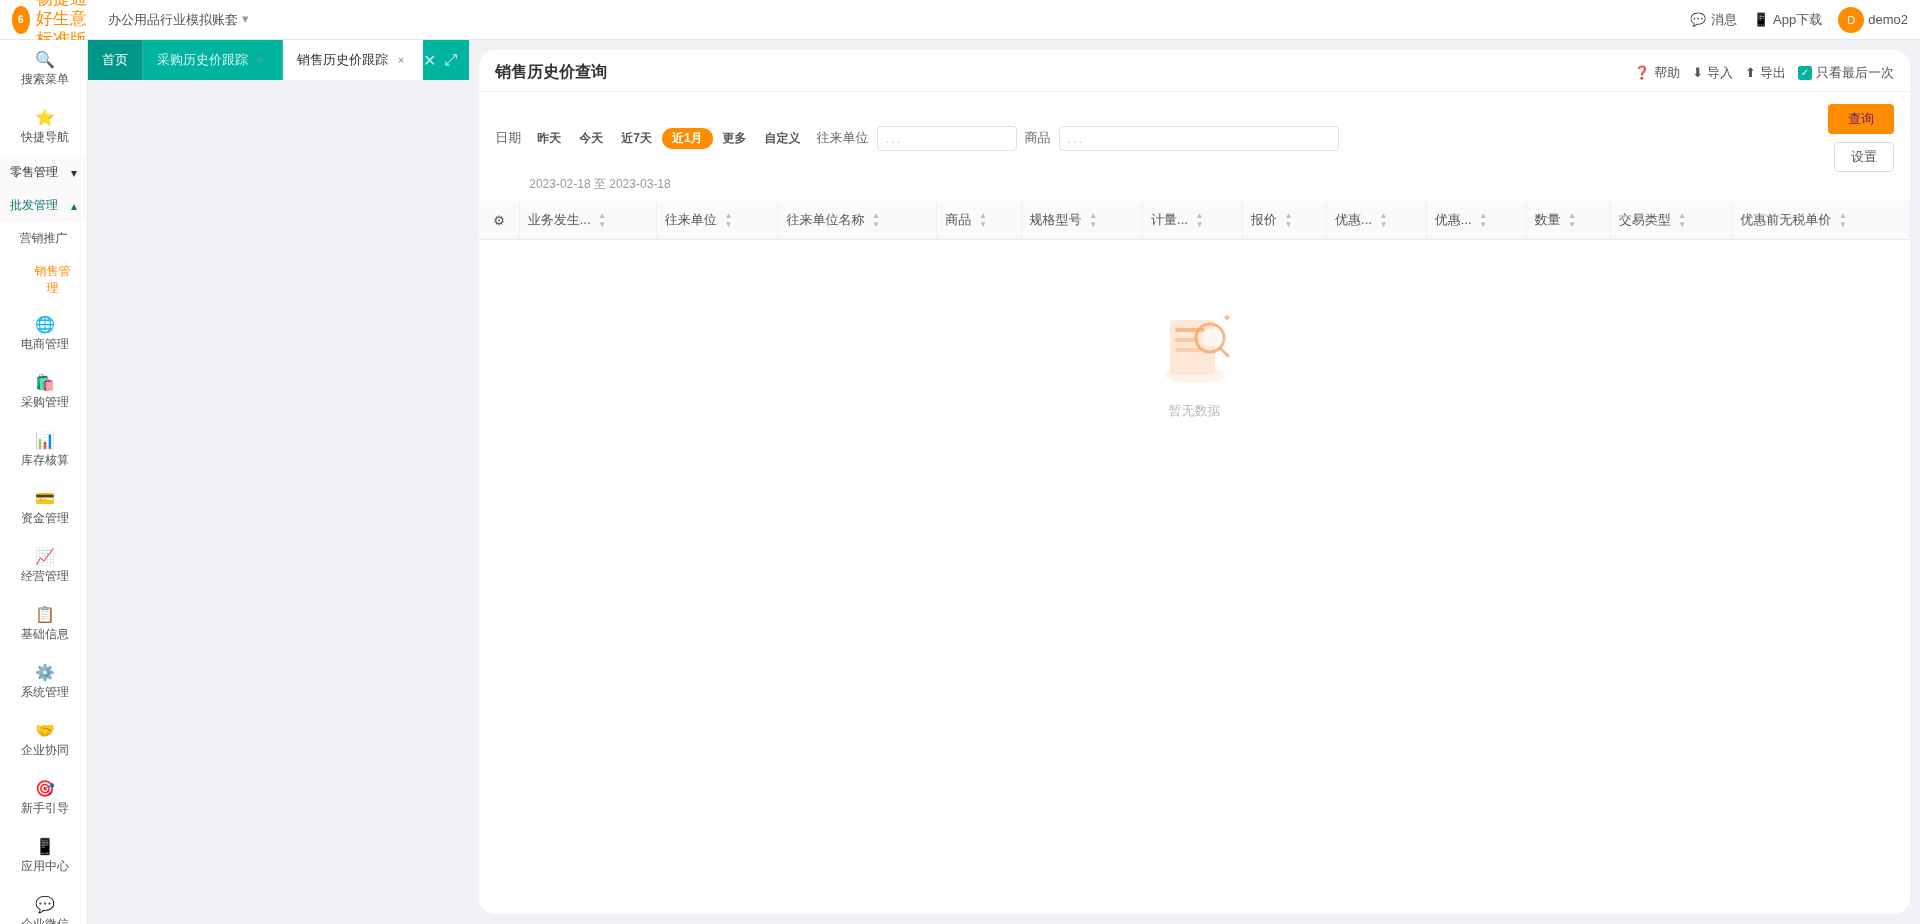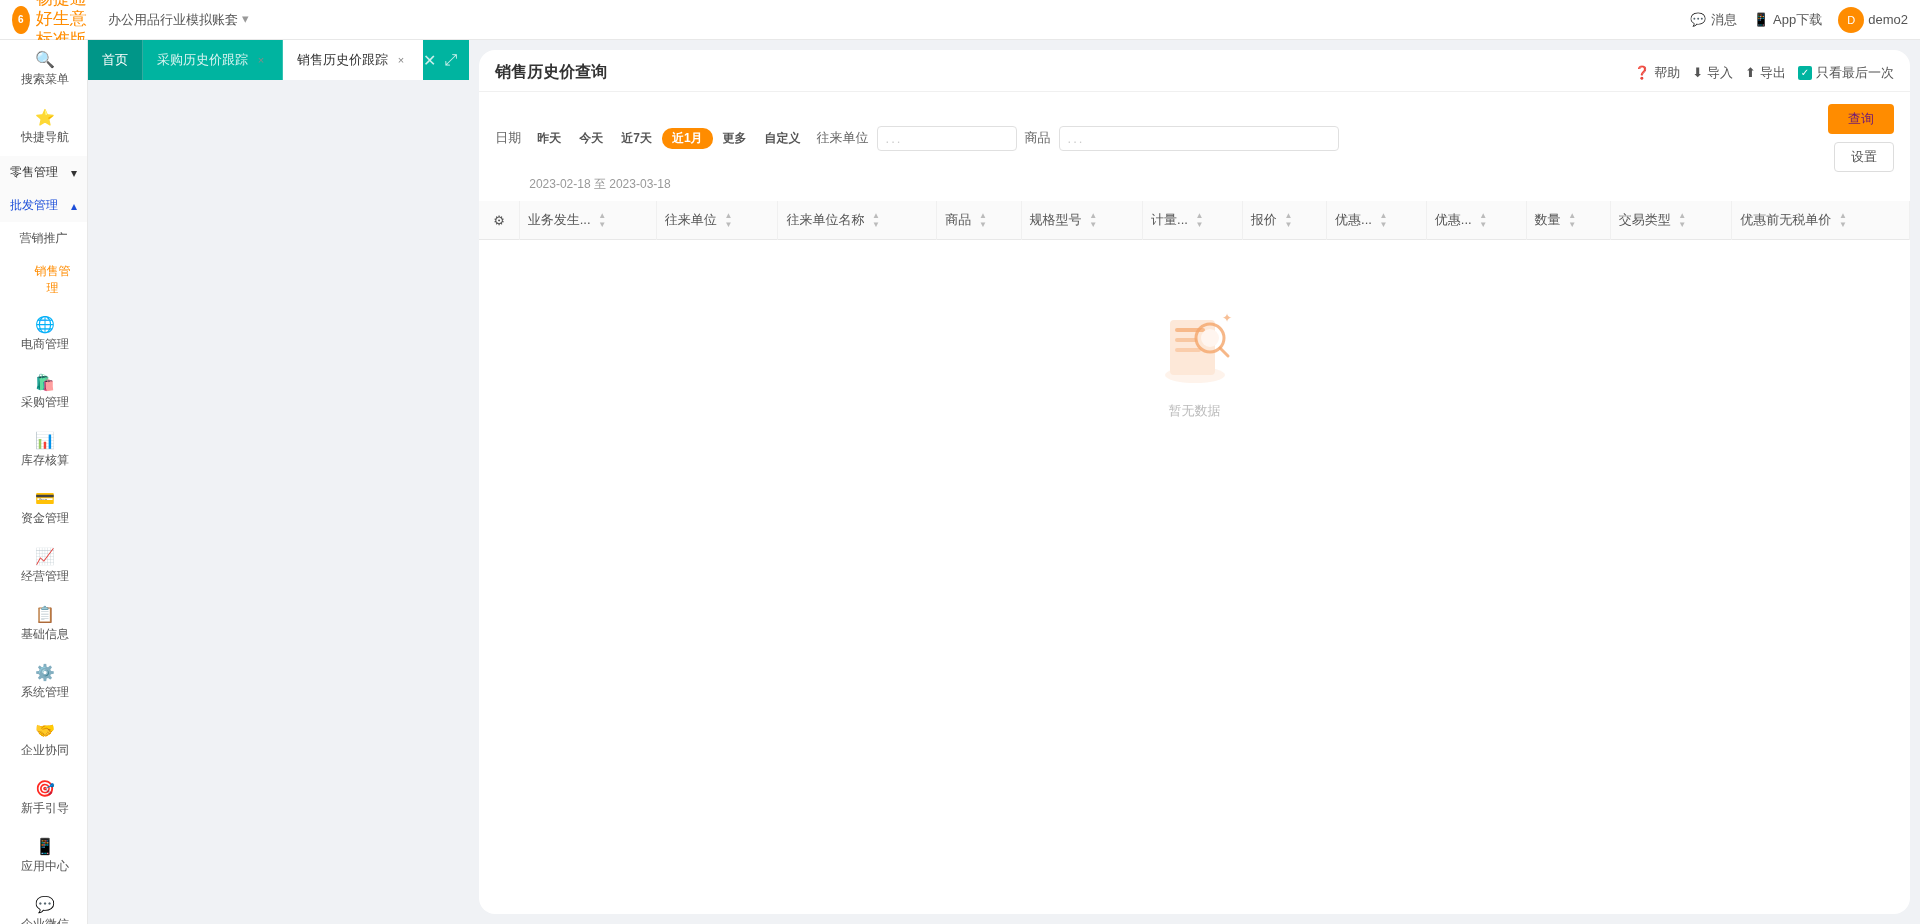--- a/index.html
+++ b/index.html
@@ -429,21 +429,21 @@
       <span>搜索菜单</span>
     </div>
     <div class="sidebar-item">
       <span class="icon">⭐</span>
       <span>快捷导航</span>
     </div>
     <div class="sidebar-section-header">
       <span>零售管理</span>
       <span>▾</span>
     </div>
-    <div class="sidebar-section-header" style="color:#1d4ed8;">
+    <div class="sidebar-section-header" style="color:#0f766e;">
       <span>批发管理</span>
       <span>▴</span>
     </div>
     <div class="sidebar-sub-item">
       <span>营销推广</span>
     </div>
     <div class="sidebar-sub-item active">
       <span>销售管理</span>
     </div>
     <div class="sidebar-item">

